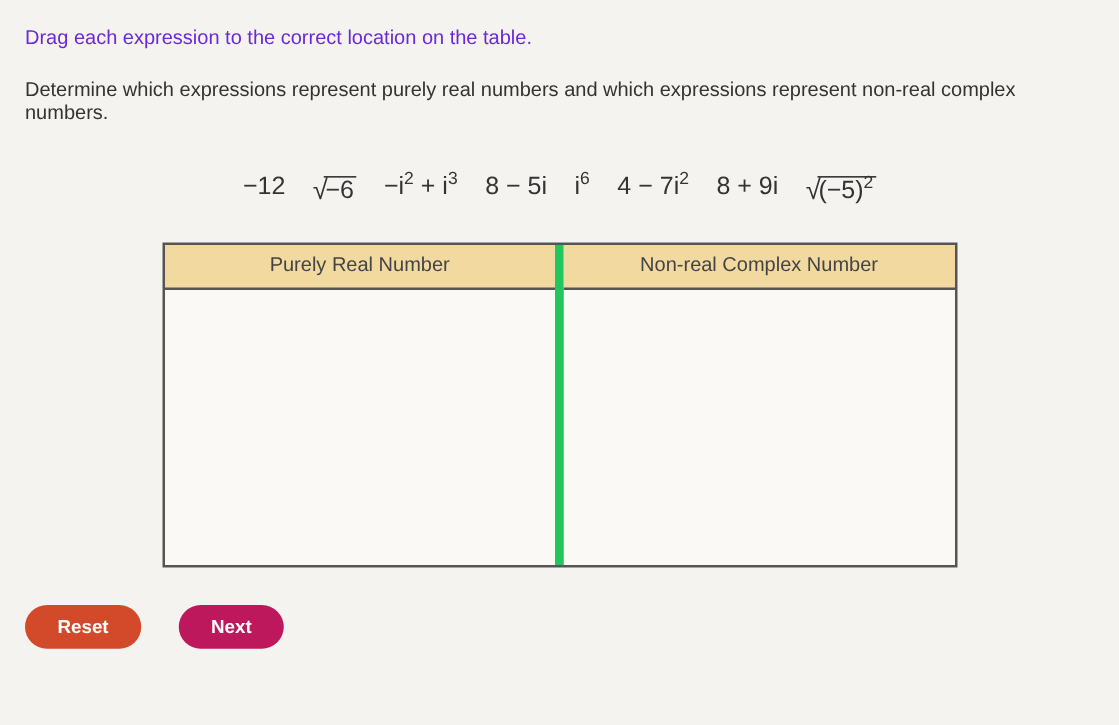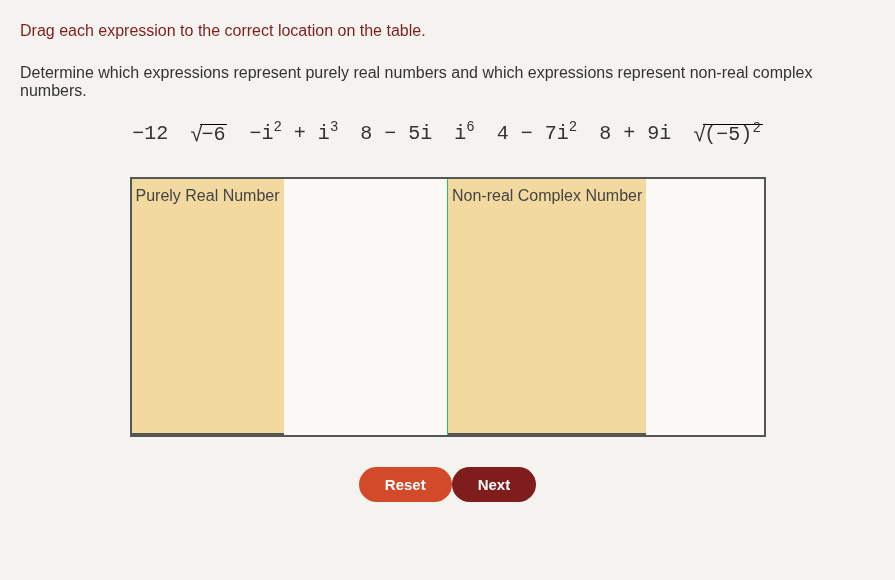--- a/index.html
+++ b/index.html
@@ -7,33 +7,33 @@
       width: 895px;
       height: 580px;
       font-family: Arial, Helvetica, sans-serif;
       background: #f5f3f0;
       padding: 22px 20px;
       color: #333;
       overflow: hidden;
     }
     .instruction1 {
       font-size: 16px;
-      color: #7f1d1d;
+      color: #6d28d9;
       margin-bottom: 24px;
     }
     .instruction2 {
       font-size: 16px;
       color: #333;
-      margin-bottom: 22px;
+      margin-bottom: 38px;
     }
     .expressions-row {
       display: flex;
       justify-content: center;
       gap: 22px;
-      font-family: Liberation Mono, monospace;
+      font-family: Liberation Sans, sans-serif;
       font-size: 20px;
       margin-bottom: 30px;
     }
     .expr {
       cursor: grab;
       white-space: nowrap;
     }
     .table-wrap {
       display: flex;
       justify-content: center;
@@ -42,52 +42,54 @@
     .drop-table {
       display: flex;
       border: 2px solid #555;
       width: 636px;
       height: 260px;
       background: #fbf9f6;
     }
     .drop-col {
       flex: 1;
       display: flex;
+      flex-direction: column;
     }
     .drop-col + .drop-col {
-      border-left: 1px solid #22c55e;
+      border-left: 7px solid #22c55e;
       gap: 12px;
     }
     .drop-header {
       background: #f2d9a0;
       border-bottom: 2px solid #555;
       text-align: center;
       padding: 8px 4px;
       font-size: 16px;
       color: #444;
       font-weight: 500;
     }
     .drop-area {
       flex: 1;
     }
     .buttons-row {
       display: flex;
-      justify-content: center;
+      justify-content: flex-start;
+      gap: 30px;
     }
     .btn {
       border: none;
       border-radius: 18px;
       padding: 9px 26px;
       font-size: 15px;
       font-weight: 600;
       color: #fff;
       cursor: pointer;
     }
     .btn-reset { background: #d34a2b; }
-    .btn-next { background: #7f1d1d; }
+    .btn-next { background: #be185d; }
     sup { font-size: 0.7em; vertical-align: super; line-height: 0; }
     .sqrt-wrap { position: relative; display: inline-block; }
     .sqrt-sym { font-size: 22px; position: relative; top: 1px; }
     .sqrt-arg { border-top: 1.5px solid #000; padding: 0 2px 0 1px; margin-left: -3px; display: inline-block; line-height: 1; }
   </style>
 </head>
 <body>
 
 <div class="instruction1">Drag each expression to the correct location on the table.</div>
 <div class="instruction2">Determine which expressions represent purely real numbers and which expressions represent non-real complex numbers.</div>

